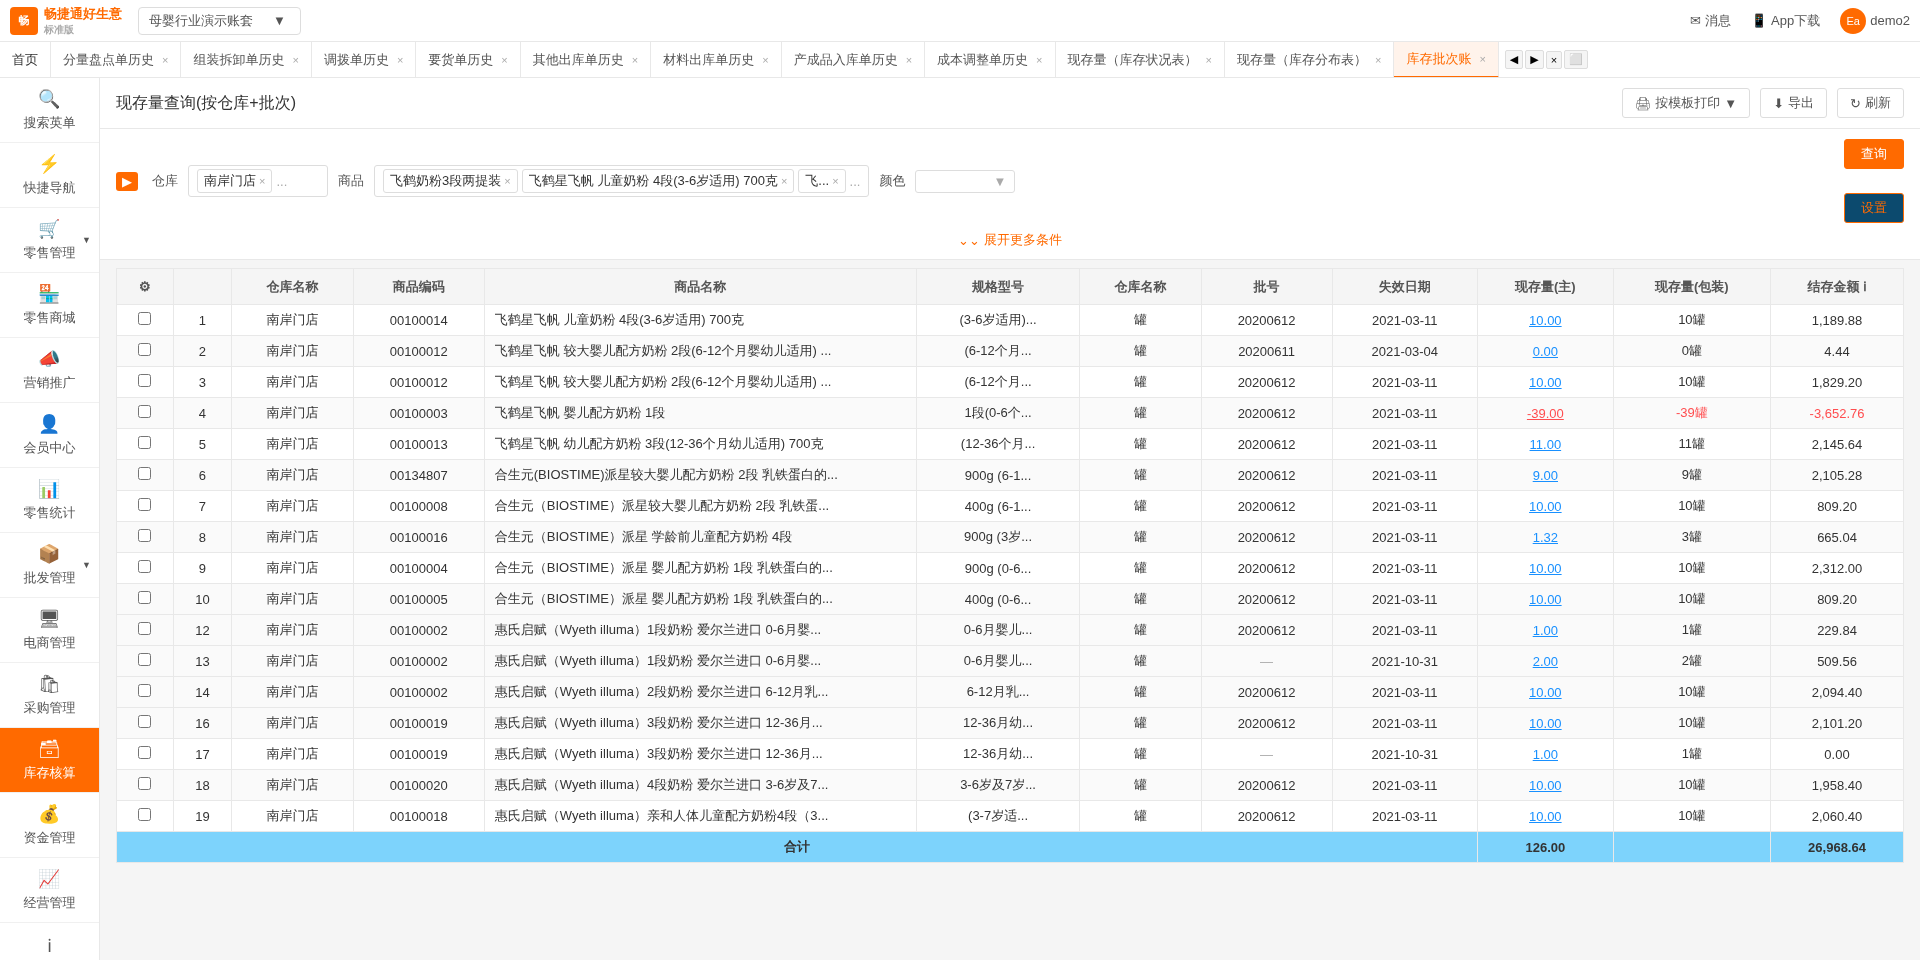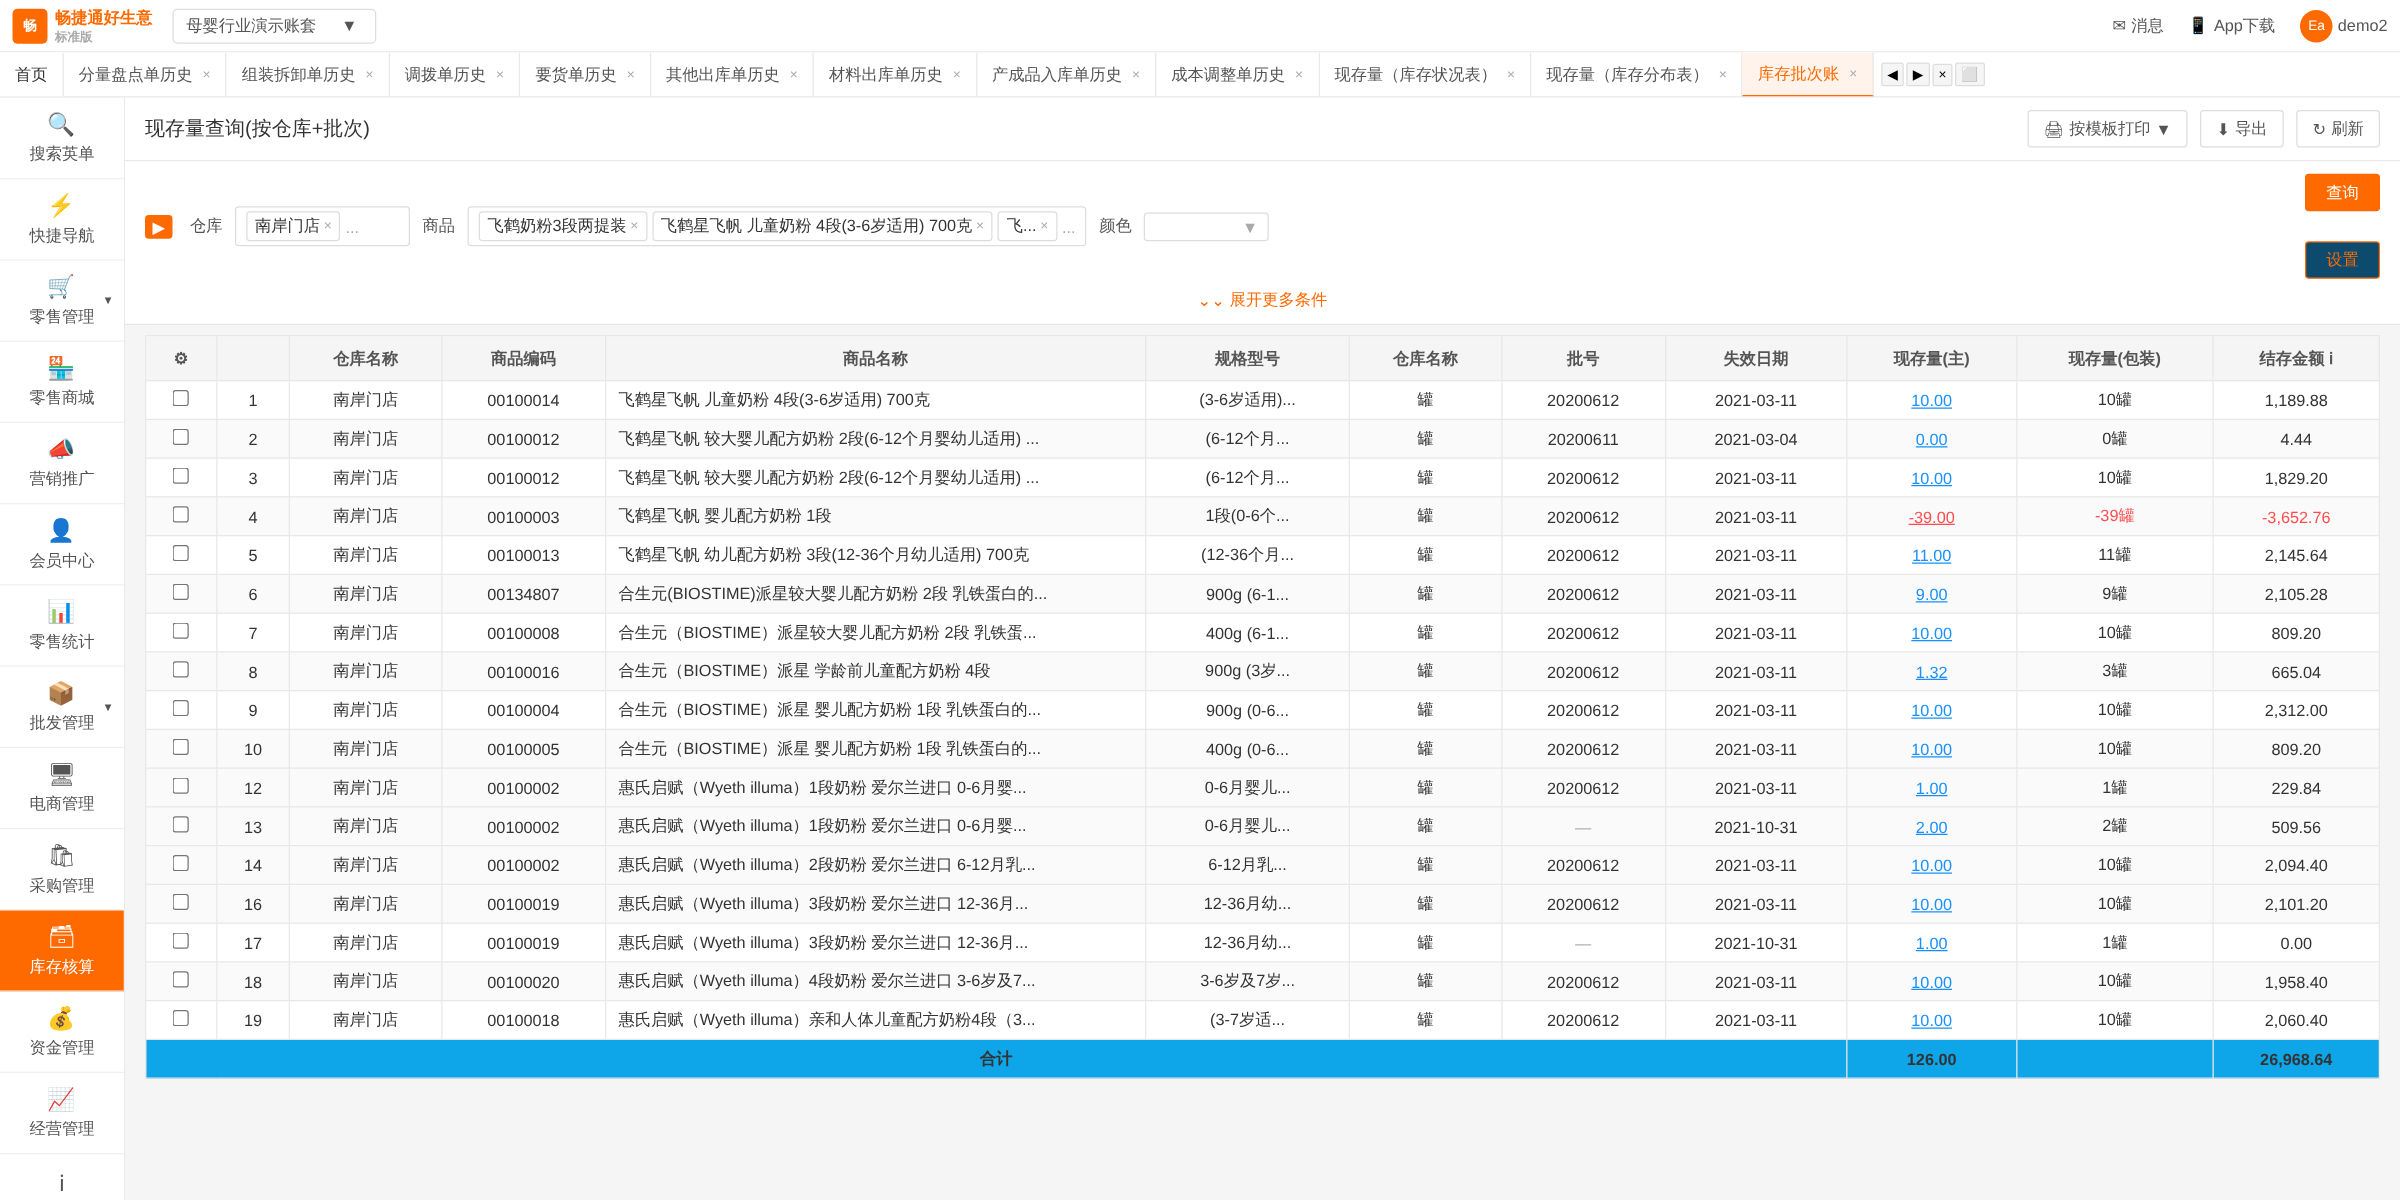--- a/index.html
+++ b/index.html
@@ -61,21 +61,21 @@
 
     
     .table-container { flex: 1; overflow: auto; padding: 8px 16px; }
     table { width: 100%; border-collapse: collapse; background: #fff; font-size: 12px; }
     thead tr { background: #f5f5f5; }
     th { padding: 8px 10px; text-align: center; color: #555; font-weight: 600; border: 1px solid #e8e8e8; white-space: nowrap; }
     td { padding: 6px 10px; text-align: center; color: #333; border: 1px solid #e8e8e8; white-space: nowrap; }
     tr:nth-child(even) { background: #fafafa; }
     .td-left { text-align: left; }
     .td-link { color: #1890ff; cursor: pointer; text-decoration: underline; }
-    .total-row td { background: #0ea5e9; font-weight: 600; color: #333; }
+    .total-row td { background: #7dd3fc; font-weight: 600; color: #333; }
   </style>
 </head>
 <body>
 
 <div class="topbar">
   <div class="logo-area">
     <div class="logo-icon">畅</div>
     <div>
       <div>畅捷通好生意</div>
       <div style="font-size:10px;color:#aaa;">标准版</div>

